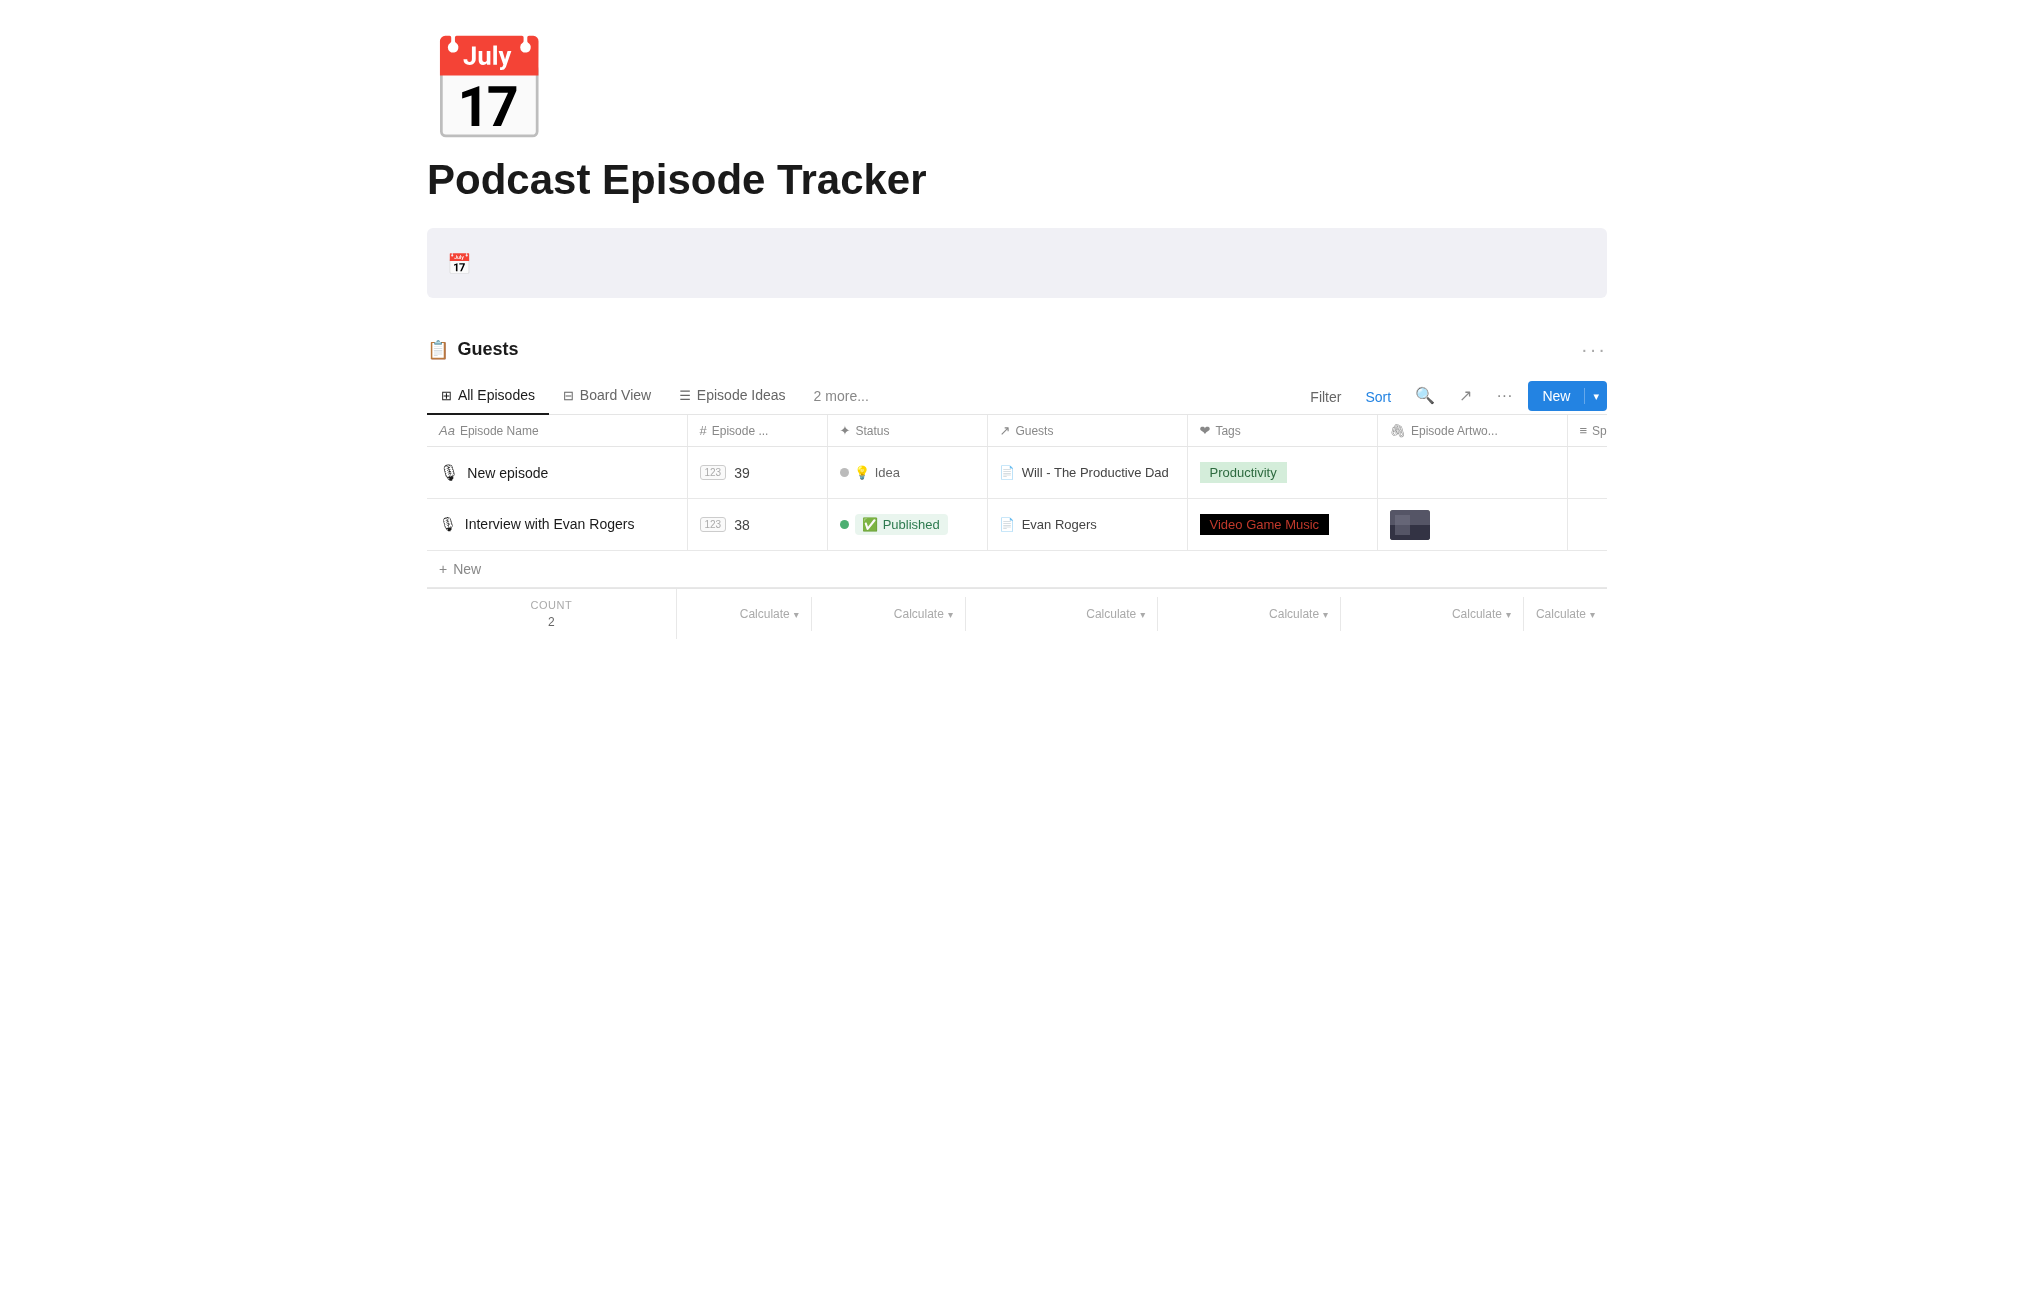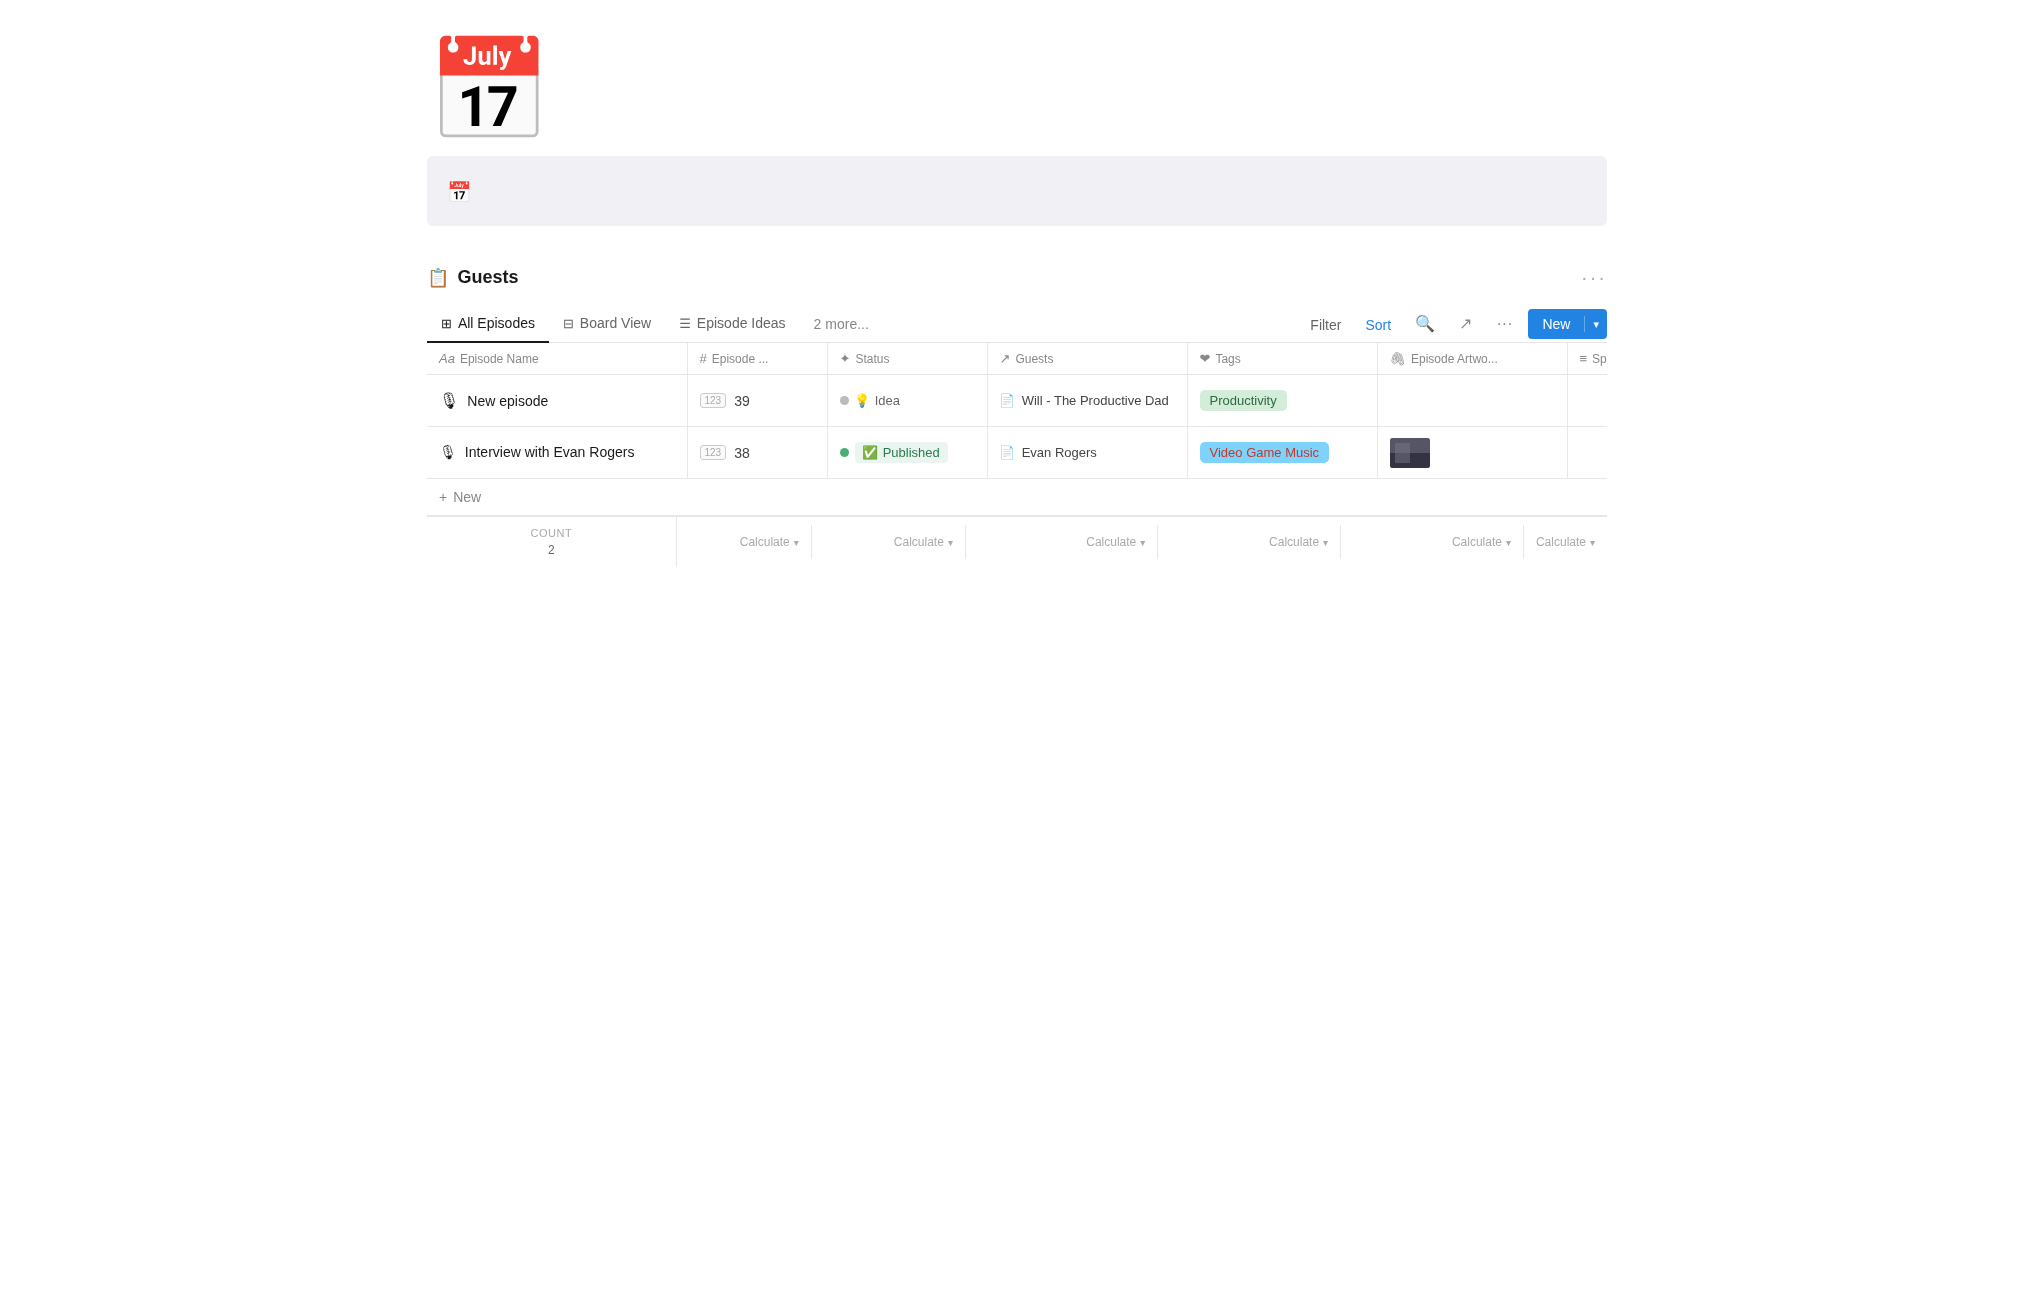--- a/index.html
+++ b/index.html
@@ -275,31 +275,31 @@
     .guest-cell {
       display: flex;
       align-items: center;
       gap: 6px;
       color: #444;
       font-size: 13px;
     }
     .guest-cell .doc-icon { color: #888; }
     .tag-pill {
       display: inline-block;
-      border-radius: 5px;
+      border-radius: 0;
       padding: 3px 10px;
       font-size: 13px;
       font-weight: 500;
     }
     .tag-productivity {
       background: #d4edda;
       color: #2d6a3f;
     }
     .tag-videogame {
-      background: #7dd3fc;
+      background: #000000;
       color: #c0392b;
     }
     .artwork-thumb {
       width: 40px;
       height: 30px;
       background: #888;
       border-radius: 3px;
       display: flex;
       align-items: center;
       justify-content: center;
@@ -362,20 +362,21 @@
       line-height: 1.3;
     }
   </style>
 </head>
 <body>
 
 <div class="page-container">
 
   <span class="page-icon">📅</span>
 
+  <h1 class="page-title">Podcast Episode Tracker</h1>
 
   <div class="info-box">
     <span class="info-icon">📅</span>
   </div>
 
   <div class="guests-section">
     <div class="guests-header">
       <div class="guests-title">
         <span class="icon">📋</span>
         <span>Guests</span>

